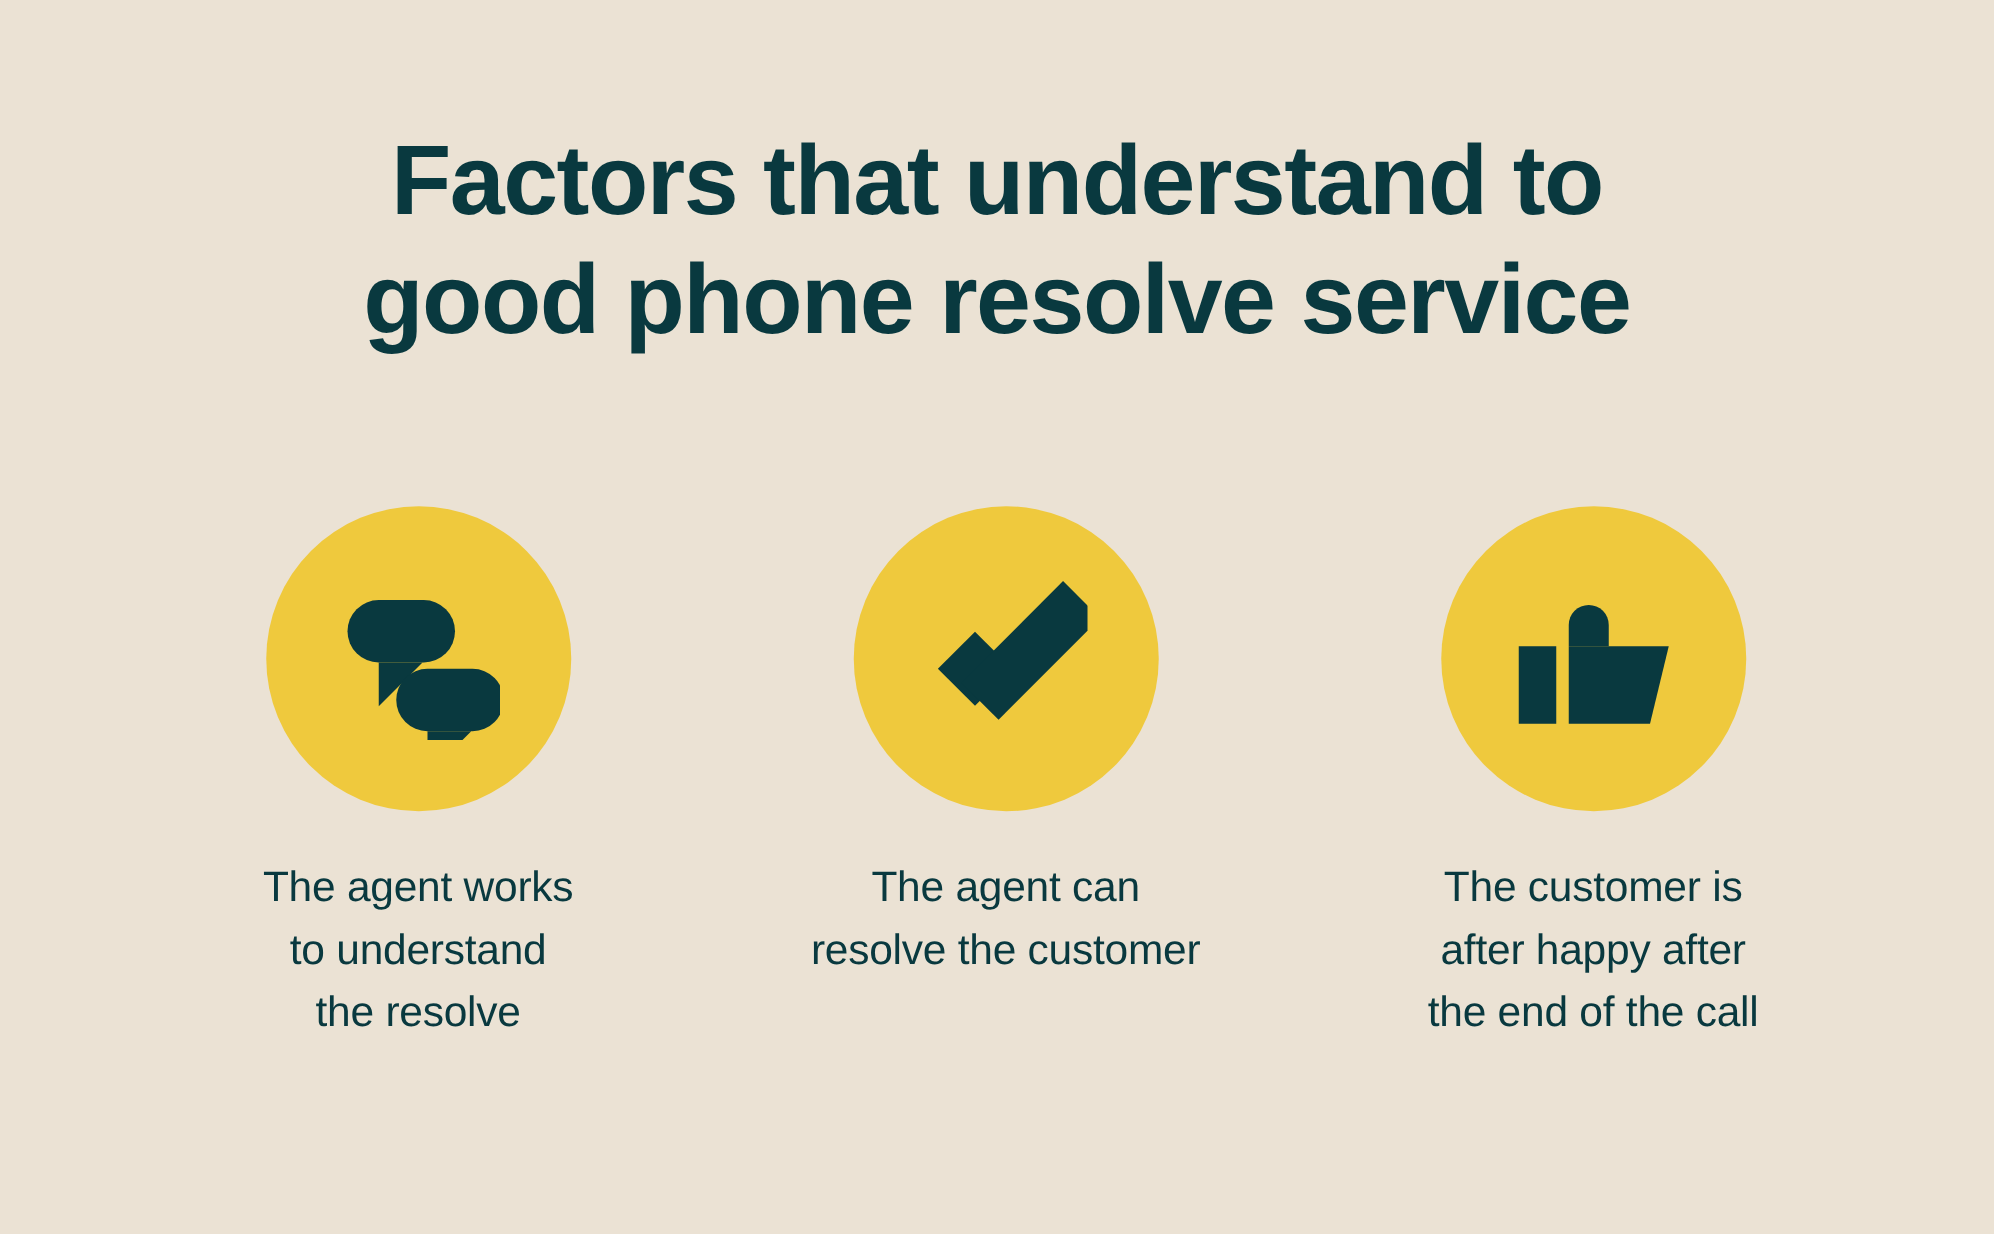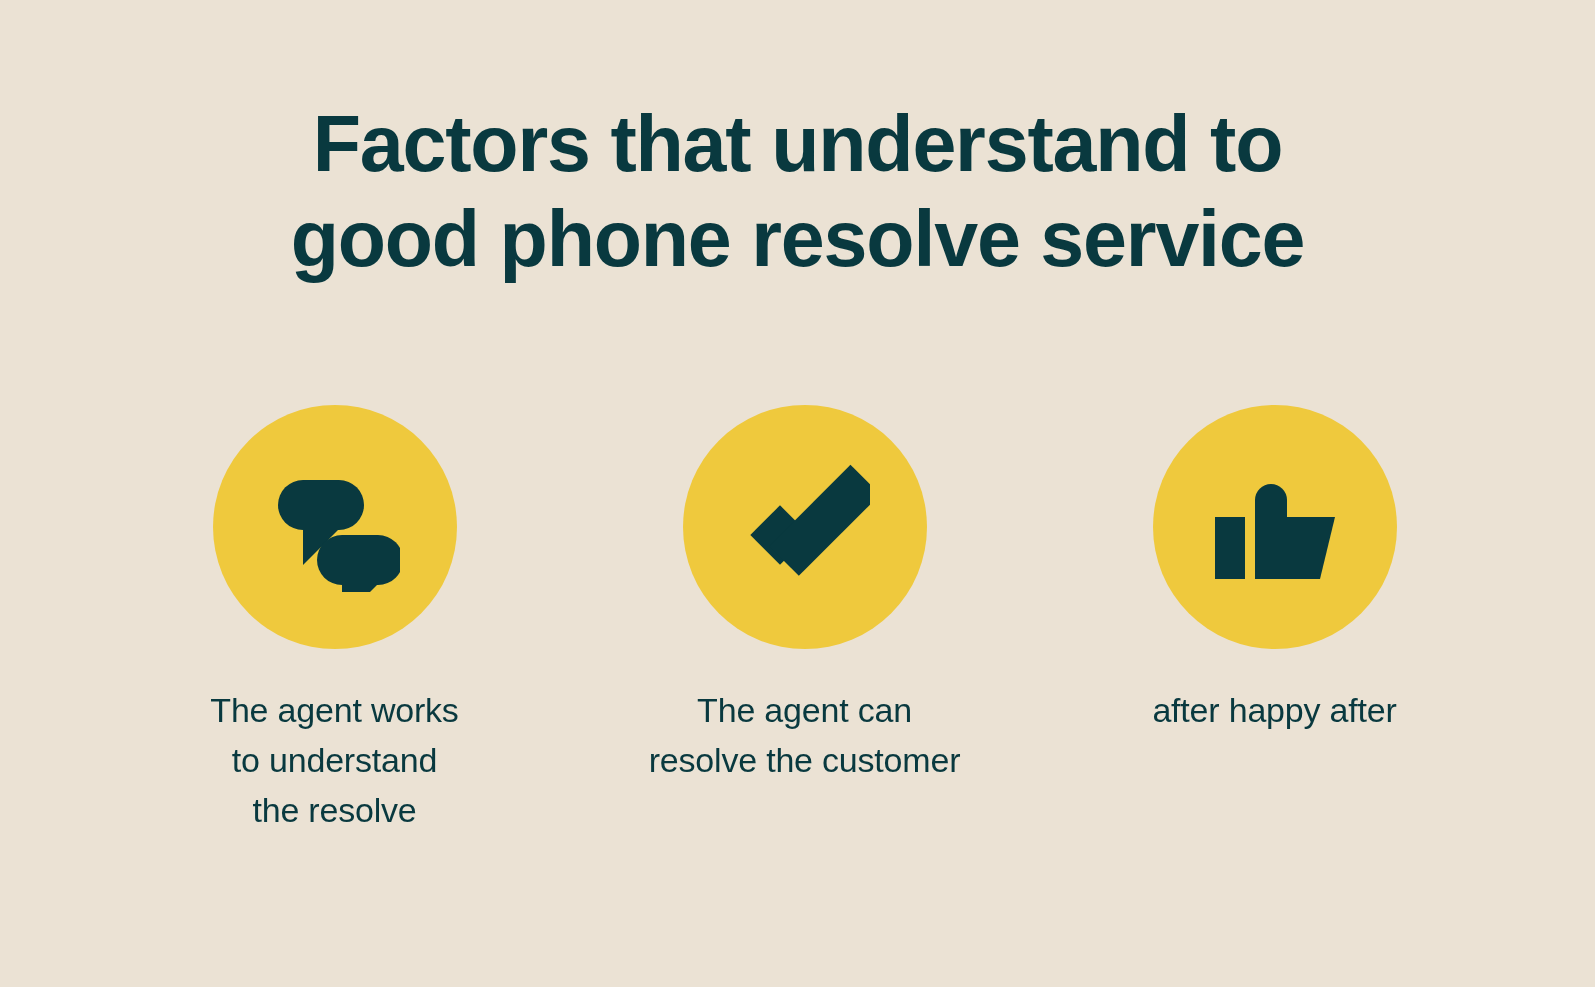--- a/index.html
+++ b/index.html
@@ -159,18 +159,20 @@
               <rect x="5" y="55" width="30" height="62"></rect>
 
               <path d="M45 38 a16 16 0 0 1 32 0 L77 55 L45 55 Z"></path>
 
               <path d="M45 55 L125 55 L110 117 L45 117 Z"></path>
             </g>
           </svg>
         </span>
       </div>
       <div class="caption">
+        <span class="caption-line">The customer is</span>
         <span class="caption-line">after happy after</span>
+        <span class="caption-line">the end of the call</span>
       </div>
     </div>
 
   </div>
 </div>
 
 </body></html>

